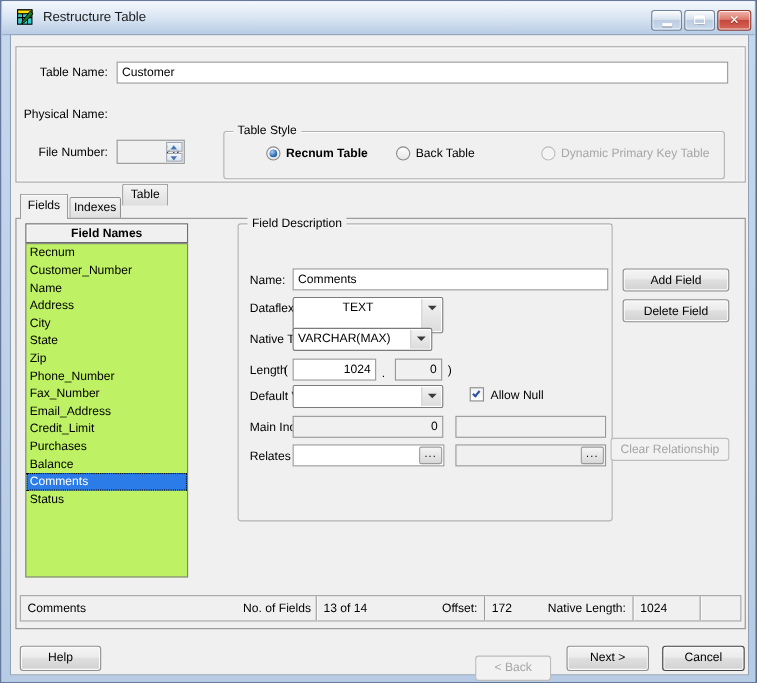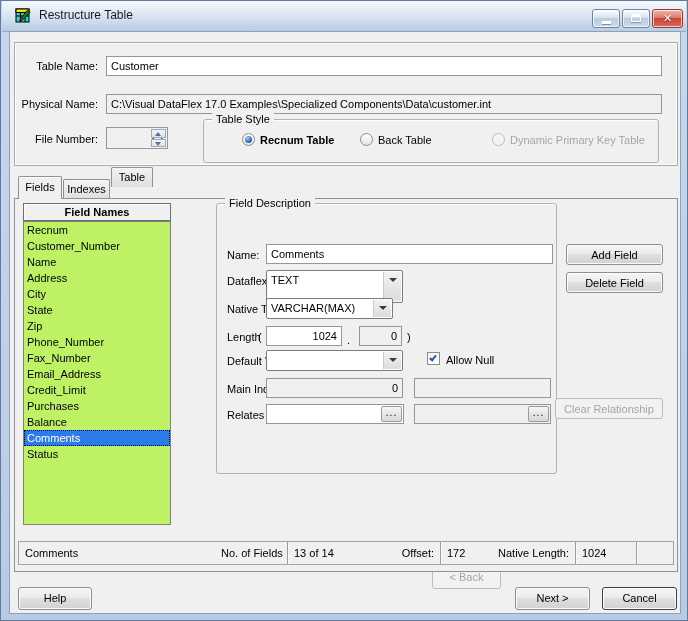--- a/index.html
+++ b/index.html
@@ -124,21 +124,20 @@
       </div>
   </div>
 
   <div class="client">
 
     <div class="panel" style="left:4px;top:10px;width:664px;height:124px;">
       <div class="lbl r" style="left:6px;top:16px;width:77px;">Table Name:</div>
       <div class="field" style="left:91px;top:13px;width:556px;height:20px;">Customer</div>
 
       <div class="lbl r" style="left:6px;top:54px;width:77px;">Physical Name:</div>
-      <div class="field ro" style="left:91px;top:51px;width:556px;height:20px;">C:\Visual DataFlex 17.0 Examples\Specialized Components\Data\customer.int</div>
 
       <div class="lbl r" style="left:6px;top:89px;width:77px;">File Number:</div>
       <div class="field ro" style="left:91px;top:84px;width:62px;height:22px;">
         <div class="num" style="">25</div>
         <div class="spinner">
           <div class="spinbtn">
               <div class="tri-up"></div>
             </div>
           <div class="spinbtn">
               <div class="tri-down"></div>
@@ -182,21 +181,21 @@
         <div class="li">Status</div>
       </div>
 
       <div class="group" style="left:201px;top:4px;width:341px;height:271px;">
         <div class="legend">Field Description</div>
 
         <div class="lbl" style="left:10px;top:44px;">Name:</div>
         <div class="field" style="left:49px;top:40px;width:287px;height:20px;">Comments</div>
 
         <div class="lbl" style="left:10px;top:70px;">Dataflex Type:</div>
-        <div class="combo" style="left:49px;top:66px;width:137px;height:33px;">
+        <div class="combo" style="left:49px;top:66px;width:137px;height:33px;text-align:center;">
           <span>TEXT</span>
           <div class="combo-btn">
               <div class="tri-dn-dark"></div>
             </div>
         </div>
 
         <div class="lbl" style="left:10px;top:98px;">Native Type:</div>
         <div class="combo" style="left:49px;top:94px;width:127px;height:21px;">
           <span>VARCHAR(MAX)</span>
           <div class="combo-btn">
@@ -252,17 +251,17 @@
         <div class="scell" style="width:46px;">172</div>
         <div class="scell r" style="width:88px;">Native Length:</div>
         <div class="sdiv"></div>
         <div class="scell" style="width:60px;">1024</div>
         <div class="sdiv"></div>
         <div class="scell" style="width:36px;"></div>
       </div>
     </div>
 
     <div class="btn btn-lg" style="left:8px;top:555px;width:74px;height:23px;">Help</div>
-    <div class="btn btn-lg disabled" style="left:422px;top:534px;width:69px;height:23px;">&lt; Back</div>
+    <div class="btn btn-lg disabled" style="left:422px;top:564px;width:69px;height:23px;">&lt; Back</div>
     <div class="btn btn-lg" style="left:505px;top:555px;width:75px;height:23px;">Next &gt;</div>
     <div class="btn btn-lg default" style="left:592px;top:555px;width:75px;height:23px;">Cancel</div>
   </div>
 </div>
 
 </body></html>

